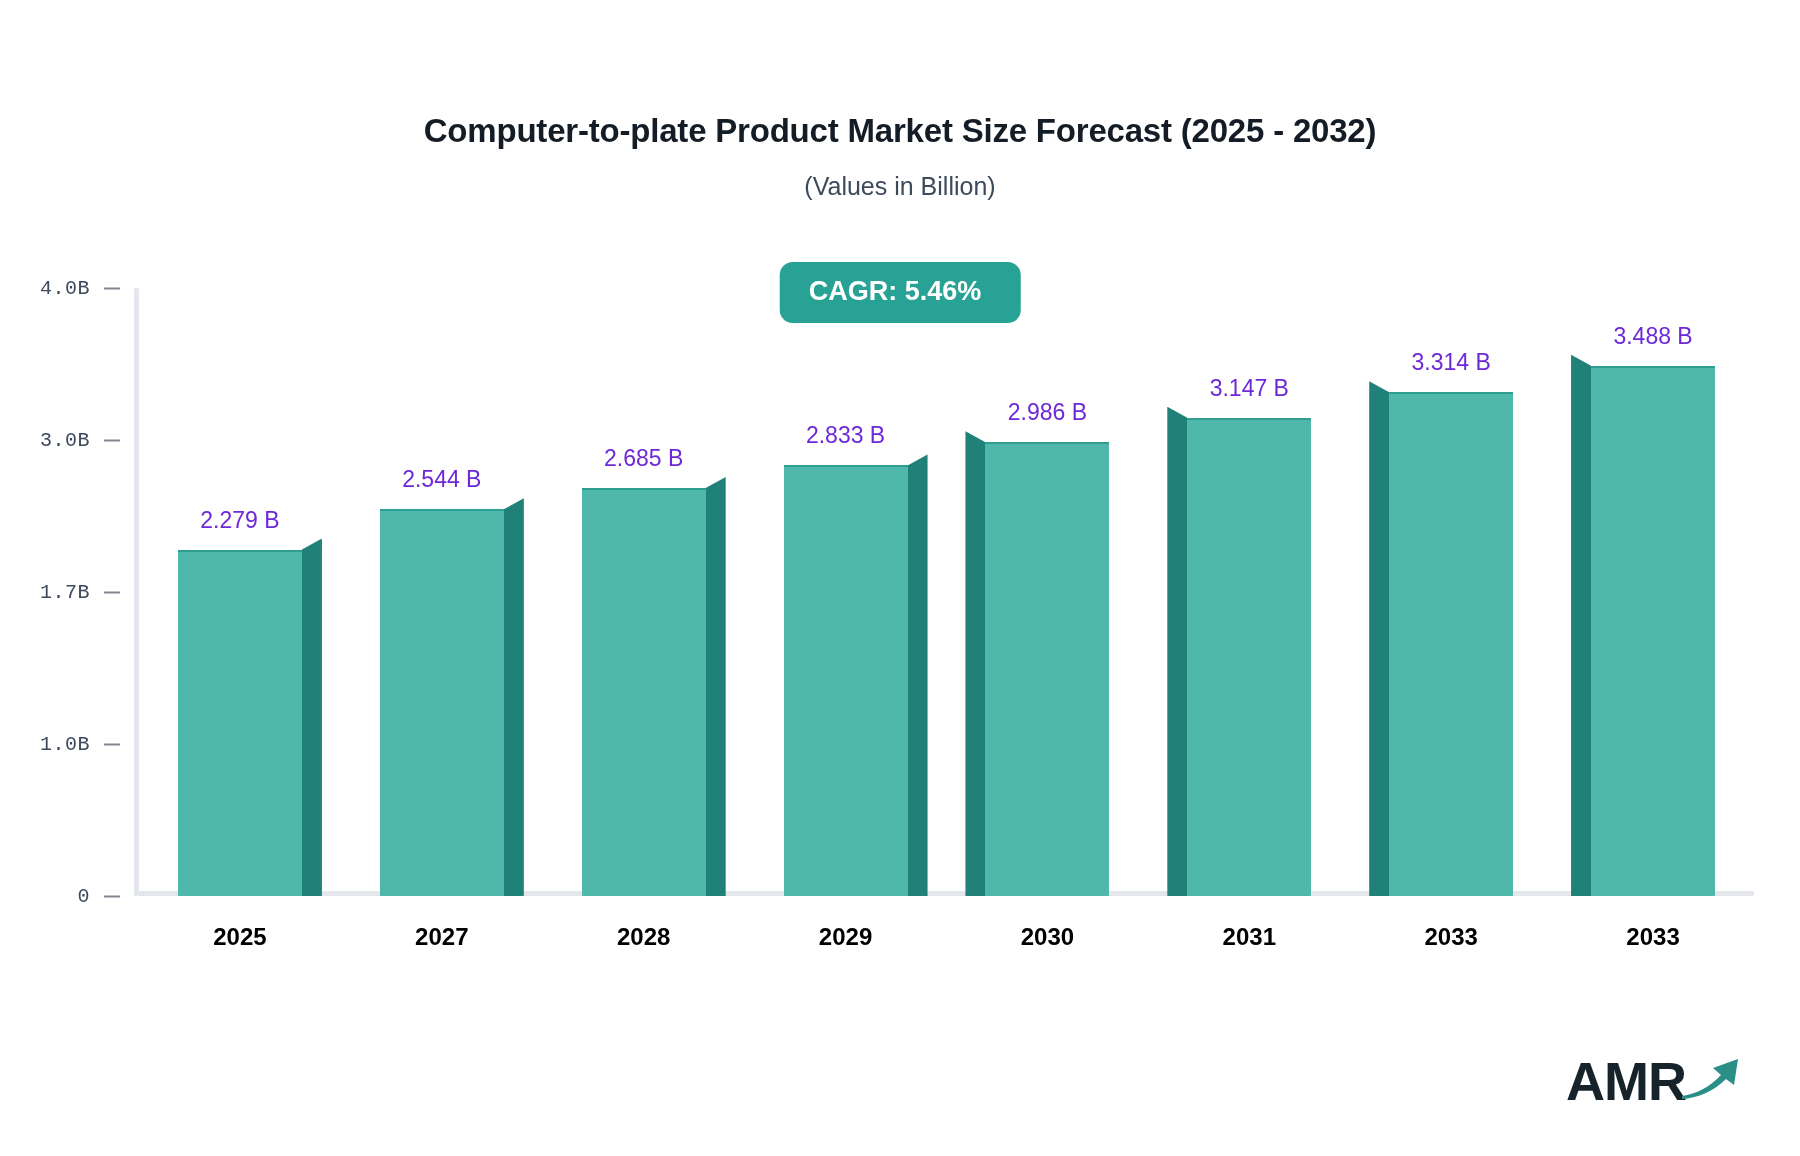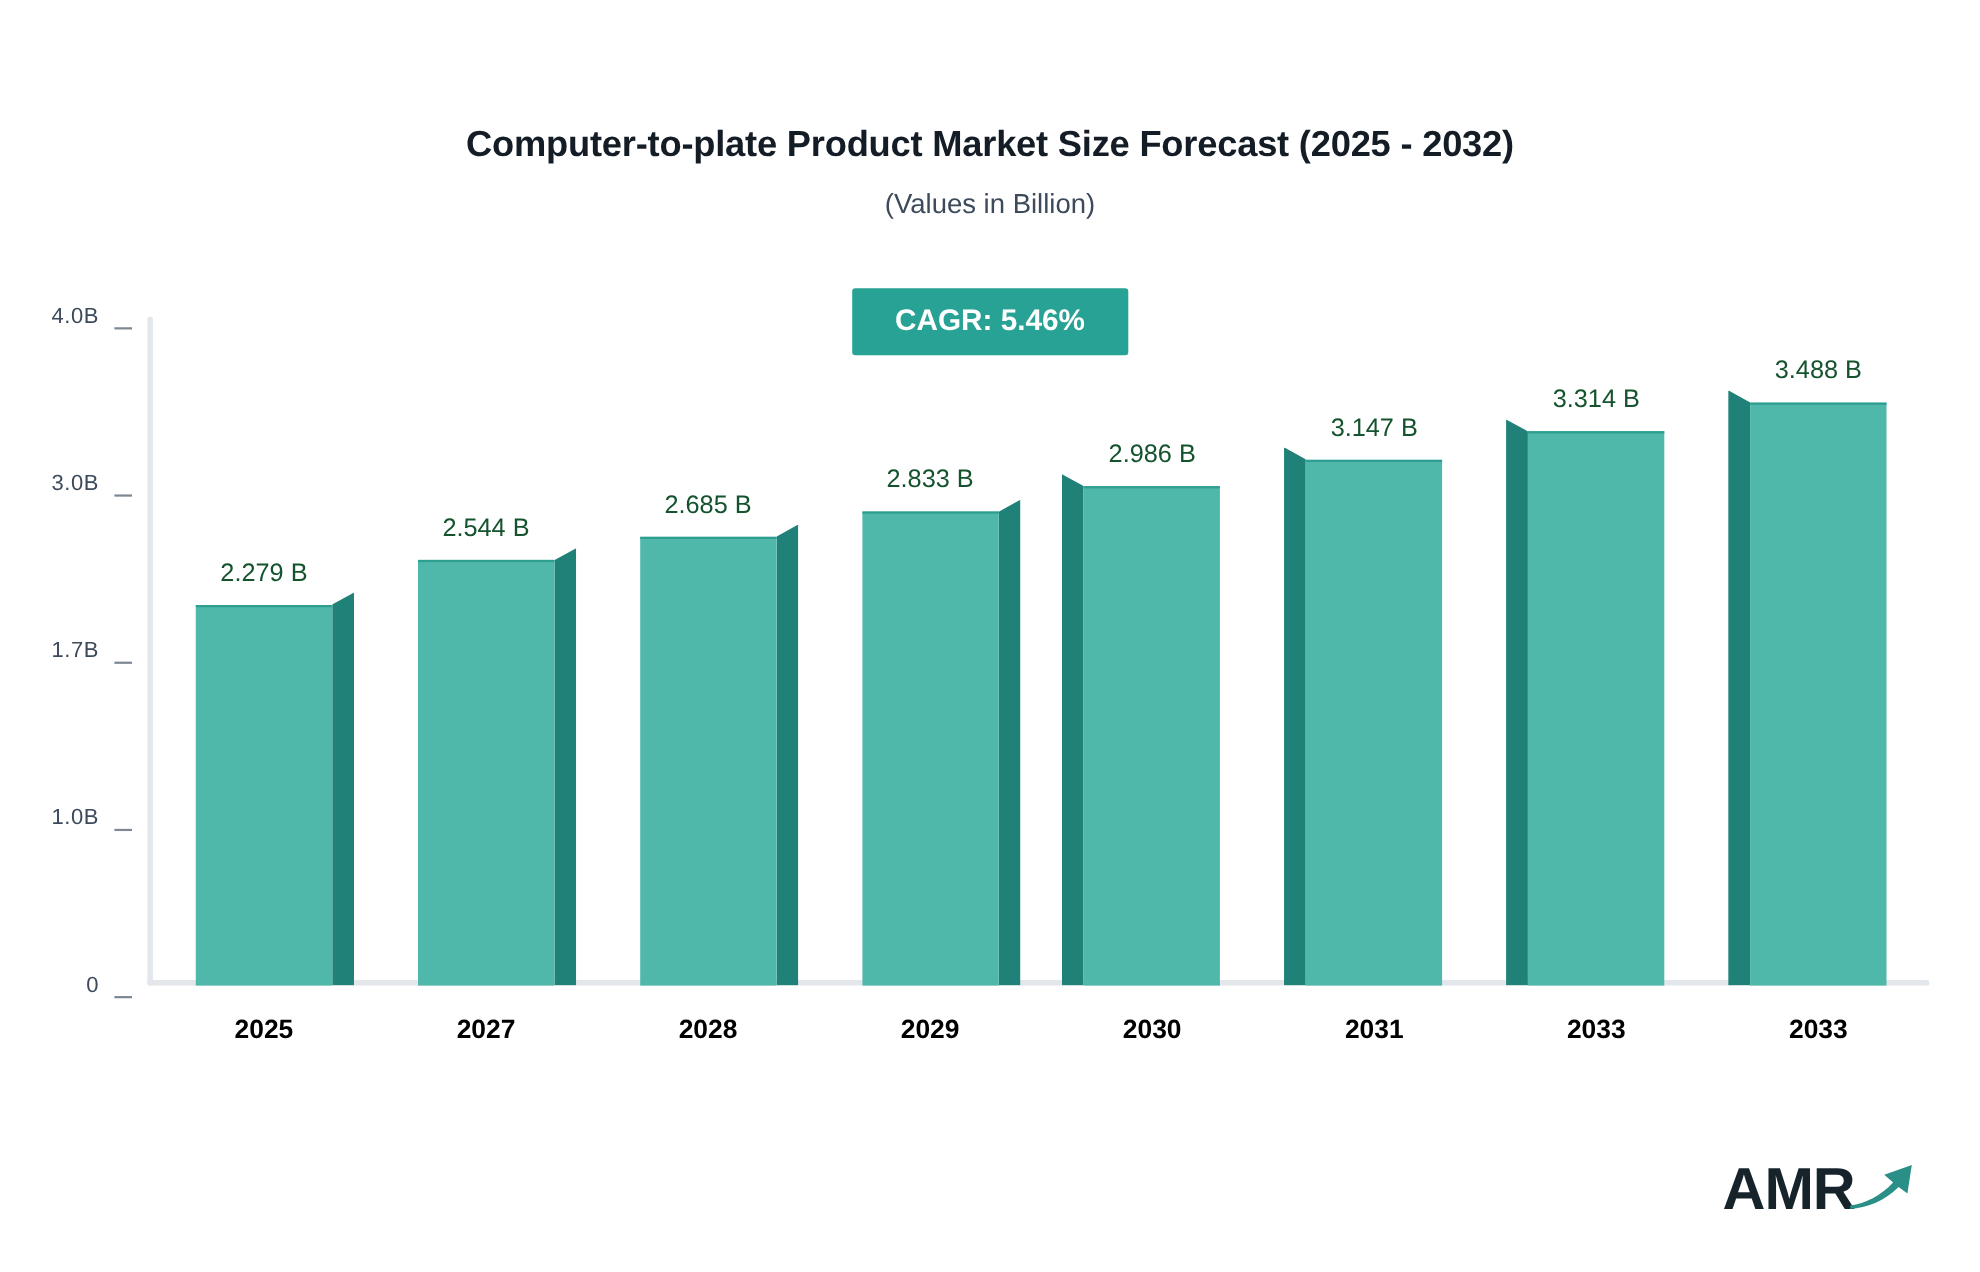--- a/index.html
+++ b/index.html
@@ -44,22 +44,22 @@
   
   #cagr-badge {
     position: absolute;
     top: 262px;
     left: 50%;
     transform: translateX(-50%);
     background: #27a294;
     color: #ffffff;
     font-size: 27px;
     font-weight: bold;
-    padding: 16px 39px 18px 39px;
-    border-radius: 3px;
+    padding: 16px 39px 18px 29px;
+    border-radius: 13px;
     white-space: nowrap;
     line-height: 1;
   }
 
   
   #plot {
     position: absolute;
     left: 134px;
     top: 288px;
     width: 1620px;
@@ -84,22 +84,23 @@
     background: #e3e6ea;
     border-radius: 2px;
   }
 
   
   .y-tick {
     position: absolute;
     right: 100%;
     transform: translateY(-50%);
     display: flex;
-    align-items: flex-end;
-    white-space: nowrap;
+    align-items: center;
+    white-space: nowrap;
+    font-family: Liberation Mono, monospace;
   }
   .y-tick .ylabel {
     font-size: 20px;
     color: #3c4a5c;
     letter-spacing: 0.5px;
   }
   .y-tick .ydash {
     display: inline-block;
     width: 16px;
     height: 2px;
@@ -150,21 +151,21 @@
     left: -20px;
     clip-path: polygon(0 0, 100% 11px, 100% 100%, 0 100%);
   }
   .bar-value {
     position: absolute;
     bottom: 100%;
     left: 50%;
     transform: translateX(-50%);
     margin-bottom: 16px;
     font-size: 23px;
-    color: #14532d;
+    color: #6d28d9;
     white-space: nowrap;
   }
   .bar-xlabel {
     position: absolute;
     top: 100%;
     left: 50%;
     transform: translateX(-50%);
     margin-top: 27px;
     font-size: 24px;
     font-weight: bold;

